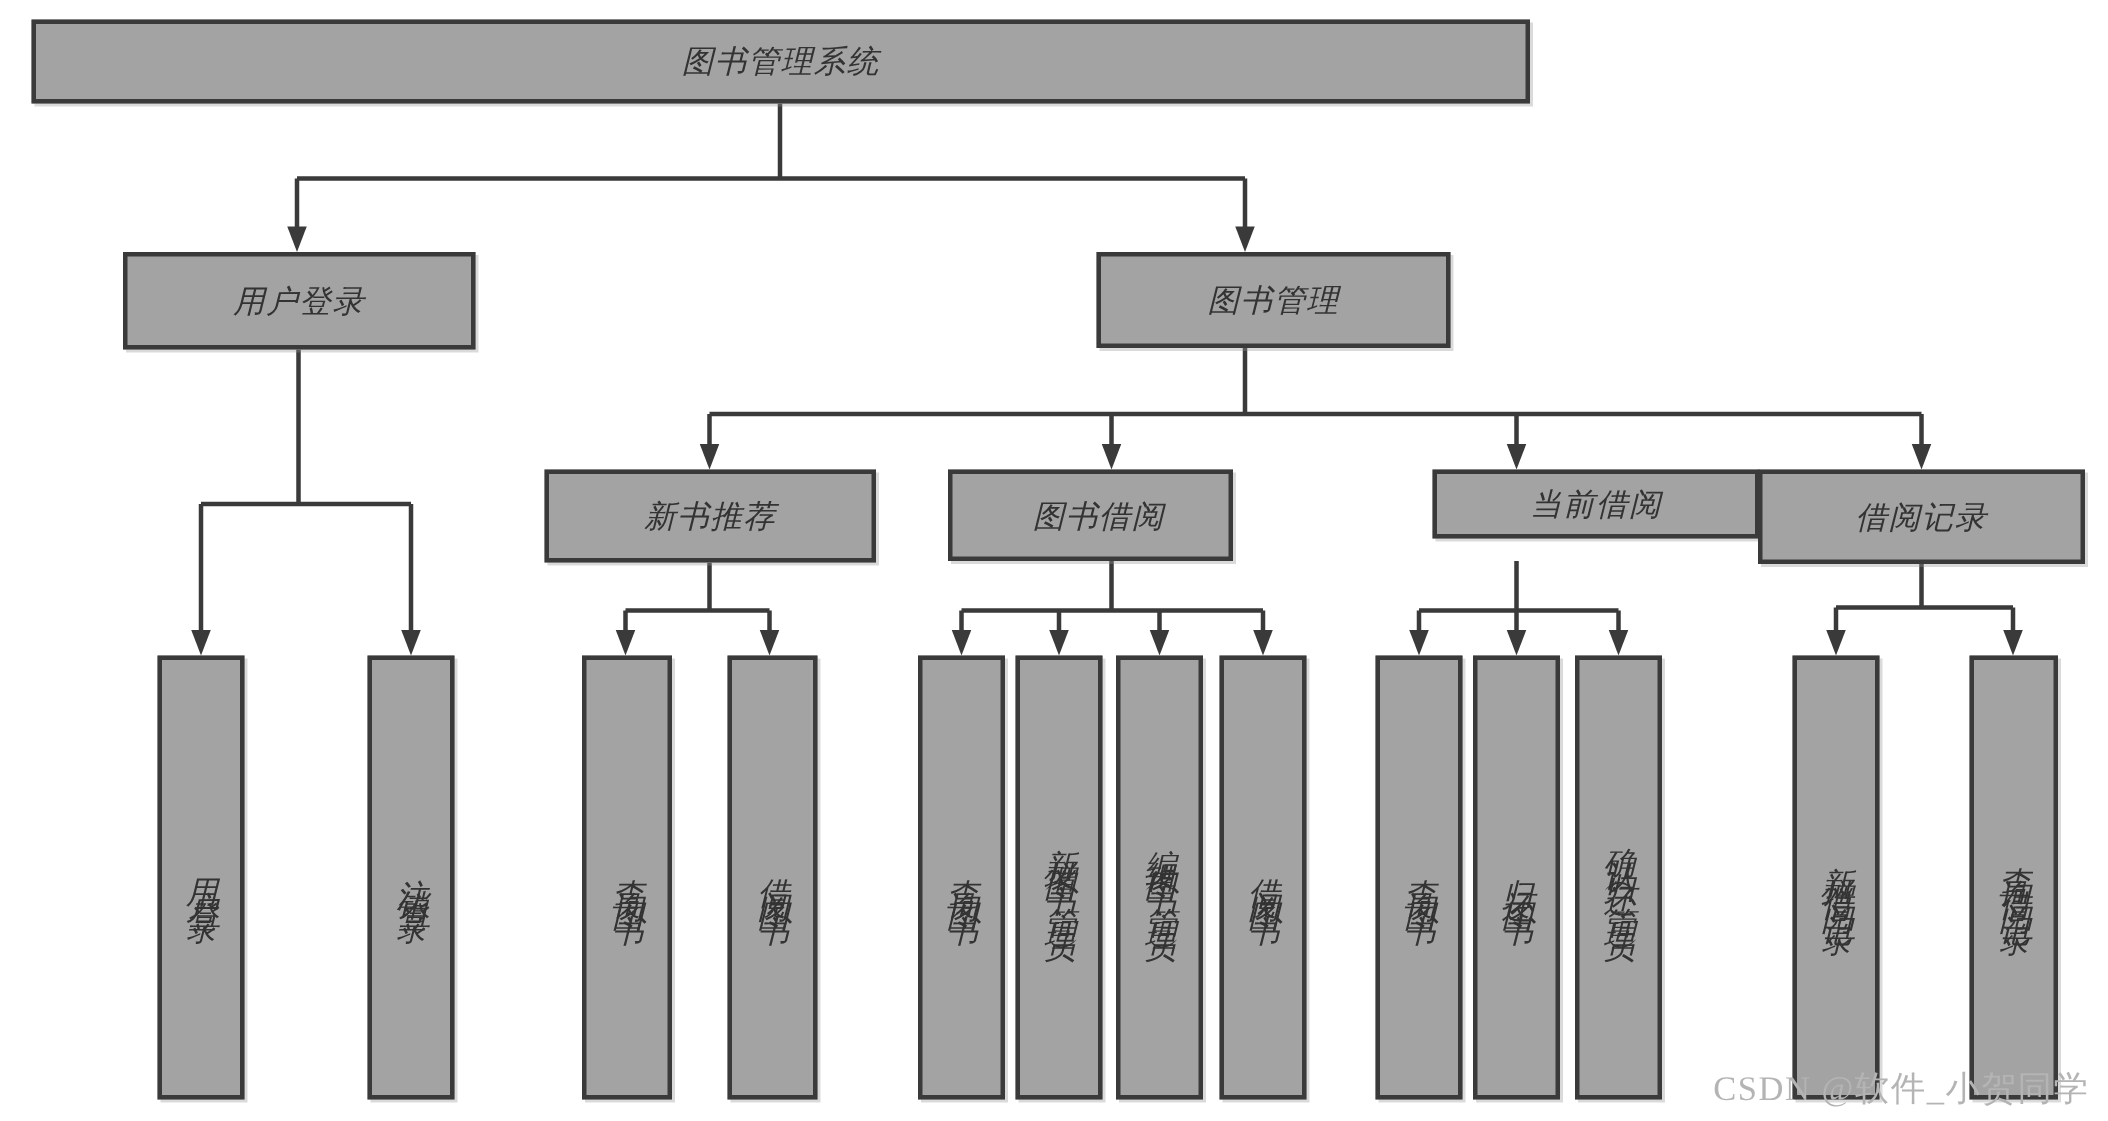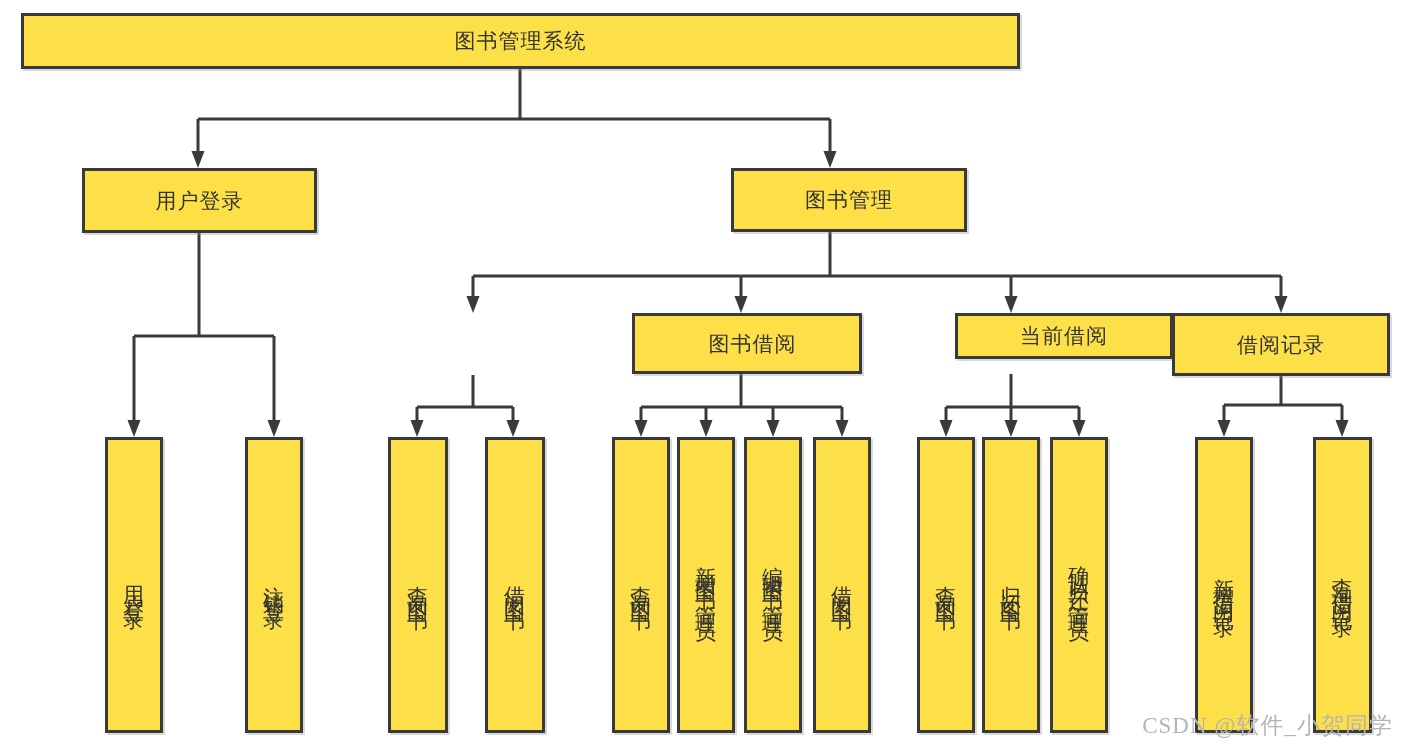--- a/index.html
+++ b/index.html
@@ -8,26 +8,27 @@
     width:1405px;height:747px;
     background:#ffffff;
     font-family:"Liberation Sans", sans-serif;
     overflow:hidden;
   }
   #wires{position:absolute;left:0;top:0;width:1405px;height:747px;}
   .node{
     position:absolute;
     box-sizing:border-box;
     border:3px solid #3a3a3a;
-    background:#fde047;
+    background:#a3a3a3;
     color:#333333;
     display:flex;
     align-items:center;
     justify-content:center;
     box-shadow:2px 2px 0 rgba(150,150,150,0.35);
+    font-style:italic;
   }
   .node.h{
     font-size:21px;
     letter-spacing:1px;
     text-align:center;
   }
   .node.v span{
     writing-mode:vertical-rl;
     text-orientation:mixed;
     font-size:21px;
@@ -95,21 +96,22 @@
       <polygon points="1217.5,420 1230.5,420 1224,437"></polygon>
       <polygon points="1335.5,420 1348.5,420 1342,437"></polygon>
     </g>
   </svg>
 
   <div class="node h" style="left:21px;top:13px;width:999px;height:56px;">图书管理系统</div>
 
   <div class="node h" style="left:82px;top:168px;width:235px;height:65px;">用户登录</div>
   <div class="node h" style="left:712px;top:168px;width:236px;height:64px;margin-left:19px;">图书管理</div>
 
-  <div class="node h" style="left:632px;top:313px;width:230px;height:61px;padding-left:11px;">图书借阅</div>
+  <div class="node h" style="left:363px;top:313px;width:221px;height:62px;">新书推荐</div>
+  <div class="node h" style="left:632px;top:313px;width:190px;height:61px;padding-left:11px;">图书借阅</div>
   <div class="node h" style="left:955px;top:313px;width:218px;height:46px;">当前借阅</div>
   <div class="node h" style="left:1172px;top:313px;width:218px;height:63px;">借阅记录</div>
 
   <div class="node v" style="left:105px;top:437px;width:58px;height:296px;">
     <span>用户登录</span>
   </div>
   <div class="node v" style="left:245px;top:437px;width:58px;height:296px;">
     <span>注销登录</span>
   </div>
 

